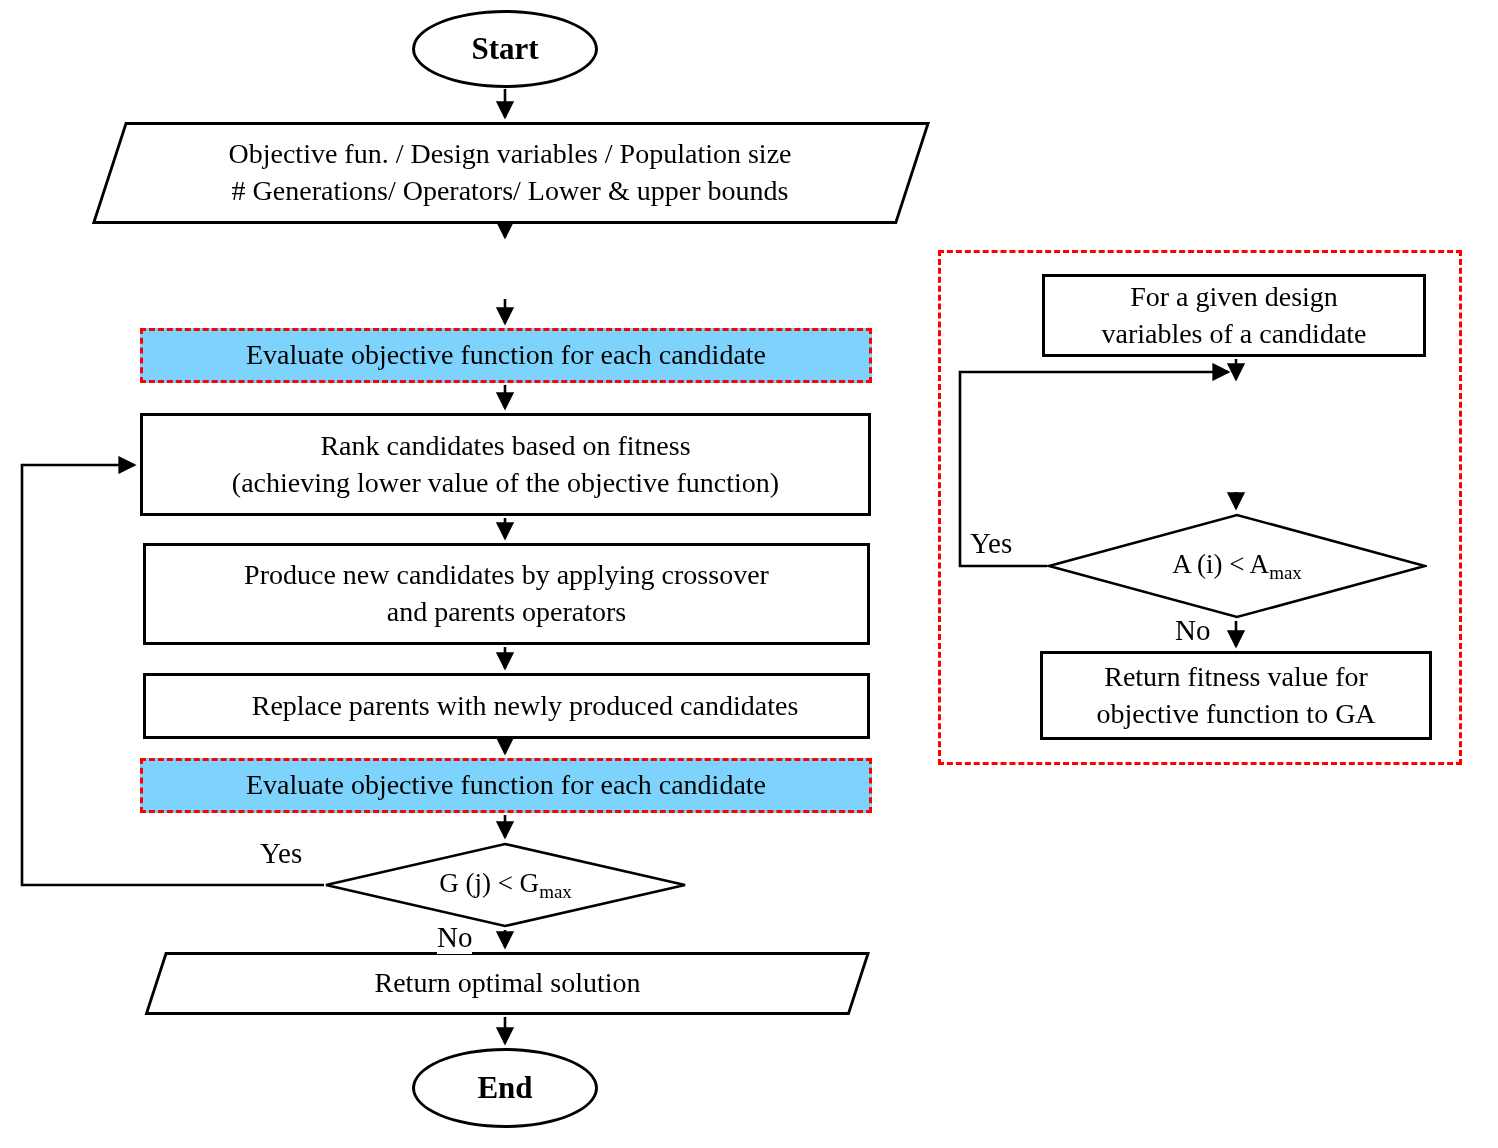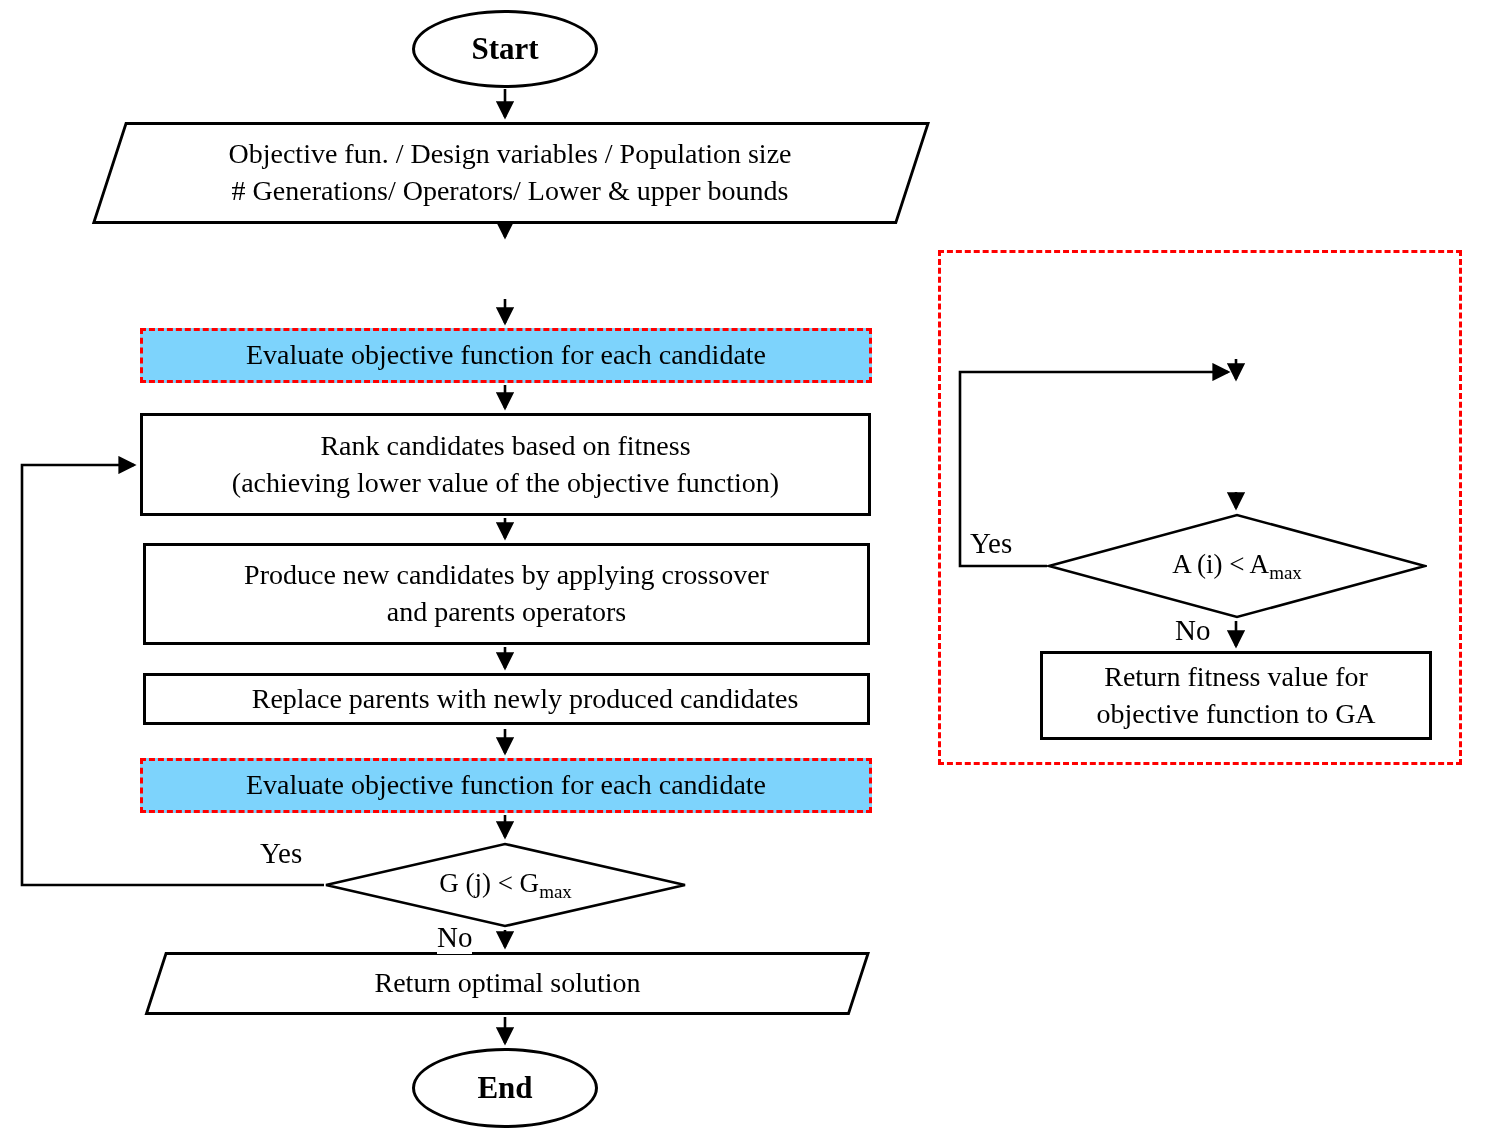--- a/index.html
+++ b/index.html
@@ -133,21 +133,21 @@
   <div class="node rect" style="left:140px; top:413px; width:731px; height:103px;">
     <span>Rank candidates based on fitness
 (achieving lower value of the objective function)</span>
   </div>
 
   <div class="node rect" style="left:143px; top:543px; width:727px; height:102px;">
     <span>Produce new candidates by applying crossover
 and parents operators</span>
   </div>
 
-  <div class="node rect" style="left:143px; top:673px; width:727px; height:52px;padding-left:37px;">
+  <div class="node rect" style="left:143px; top:673px; width:727px; height:66px;padding-left:37px;">
     <span>Replace parents with newly produced candidates</span>
   </div>
 
   <div class="node red-dashed" style="left:140px; top:758px; width:732px; height:55px;">
     <span>Evaluate objective function for each candidate</span>
   </div>
 
   <div class="node diamond" style="left:324px; top:842px; width:363px; height:86px;">
     <svg viewBox="0 0 363 86" xmlns="http://www.w3.org/2000/svg">
       <polygon points="2,43 181,2 361,43 181,84" fill="#fff" stroke="#000" stroke-width="2.6"></polygon>
@@ -157,20 +157,24 @@
 
   <div class="node para" style="left:143px; top:952px; width:729px; height:63px;">
     <div class="shape" style="left:22px; width:705px;"></div>
     <span class="plabel">Return optimal solution</span>
   </div>
 
   <div class="node ellipse" style="left:412px; top:1048px; width:186px; height:80px;">
     <span>End</span>
   </div>
 
+  <div class="node rect" style="left:1042px; top:274px; width:384px; height:83px;">
+    <span>For a given design
+variables of a candidate</span>
+  </div>
 
 
   <div class="node diamond" style="left:1047px; top:513px; width:380px; height:106px;">
     <svg viewBox="0 0 380 106" xmlns="http://www.w3.org/2000/svg">
       <polygon points="2,53 190,2 378,53 190,104" fill="#fff" stroke="#000" stroke-width="2.6"></polygon>
     </svg>
     <span class="dlabel"><span>A (i) &lt; A</span><sub>max</sub></span>
   </div>
 
   <div class="node rect" style="left:1040px; top:651px; width:392px; height:89px;">

